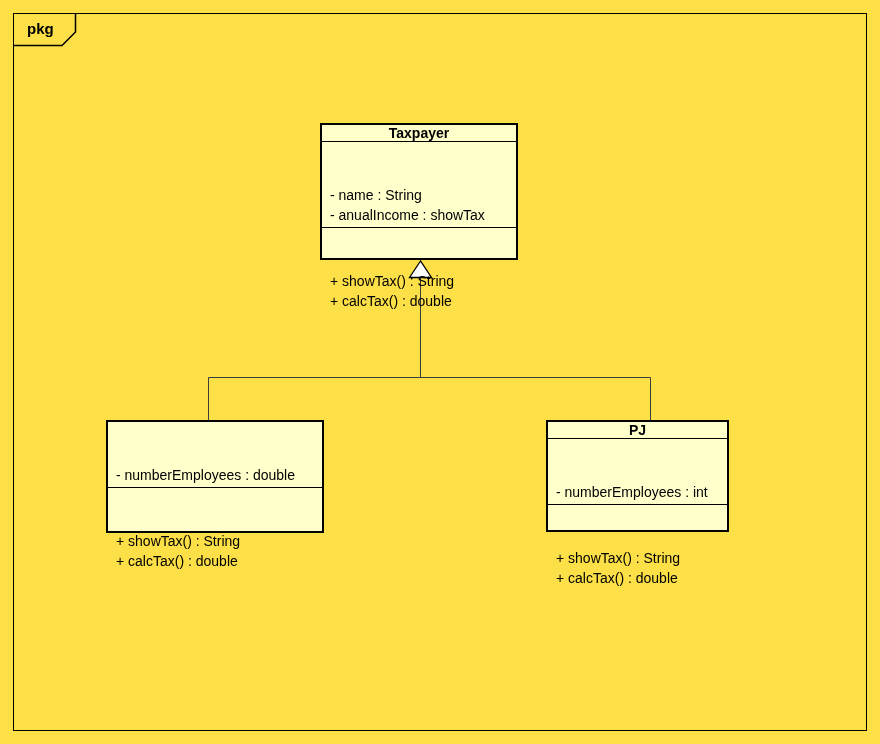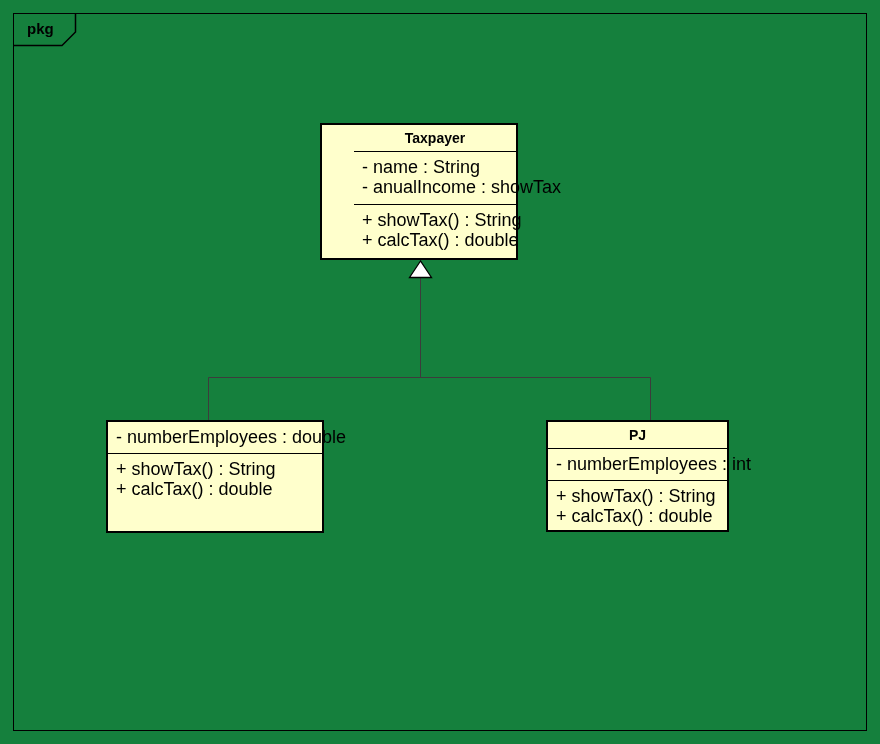--- a/index.html
+++ b/index.html
@@ -4,21 +4,21 @@
 <style>
   html, body {
     margin: 0;
     padding: 0;
     background: #ffffff;
   }
   .canvas {
     position: relative;
     width: 880px;
     height: 744px;
-    background: #15803d;
+    background: #fde047;
     font-family: "Liberation Sans", sans-serif;
     overflow: hidden;
   }
   .frame {
     position: absolute;
     left: 13px;
     top: 13px;
     width: 854px;
     height: 718px;
     border: 1px solid #000000;
@@ -56,34 +56,35 @@
     border-bottom: 1px solid #000000;
     display: flex;
     align-items: center;
     justify-content: center;
     font-weight: bold;
     font-size: 14px;
   }
   .compartment {
     box-sizing: border-box;
     padding: 5px 6px 2px 8px;
-    font-size: 18px;
+    font-size: 14px;
     line-height: 20px;
+    margin-top: 38px;
   }
   .compartment.attrs {
     border-bottom: 1px solid #000000;
   }
   .compartment.methods {
     flex: 1;
   }
   .member {
     white-space: nowrap;
   }
   
-  #class-taxpayer { left: 320px; top: 123px; width: 198px; height: 137px; padding-left: 32px; }
+  #class-taxpayer { left: 320px; top: 123px; width: 198px; height: 137px; }
   #class-taxpayer .attrs { height: 53px; }
   #class-pf { left: 106px; top: 420px; width: 218px; height: 113px; }
   #class-pf .attrs { height: 32px; }
   #class-pj { left: 546px; top: 420px; width: 183px; height: 112px; }
   #class-pj .attrs { height: 32px; }
 </style>
 </head>
 <body>
 
 <div class="canvas">

